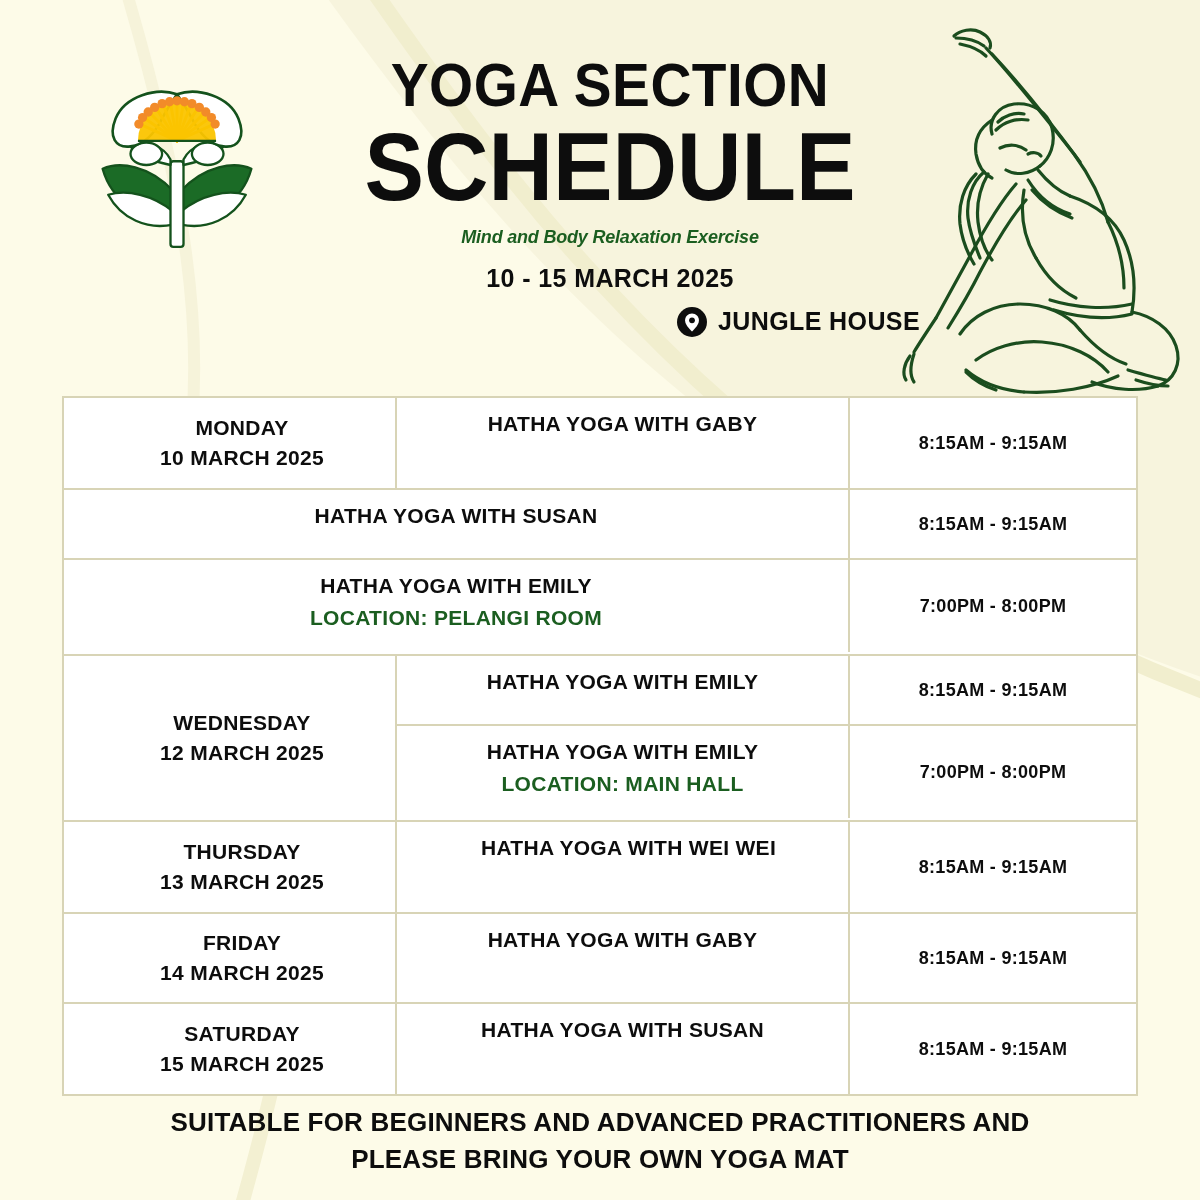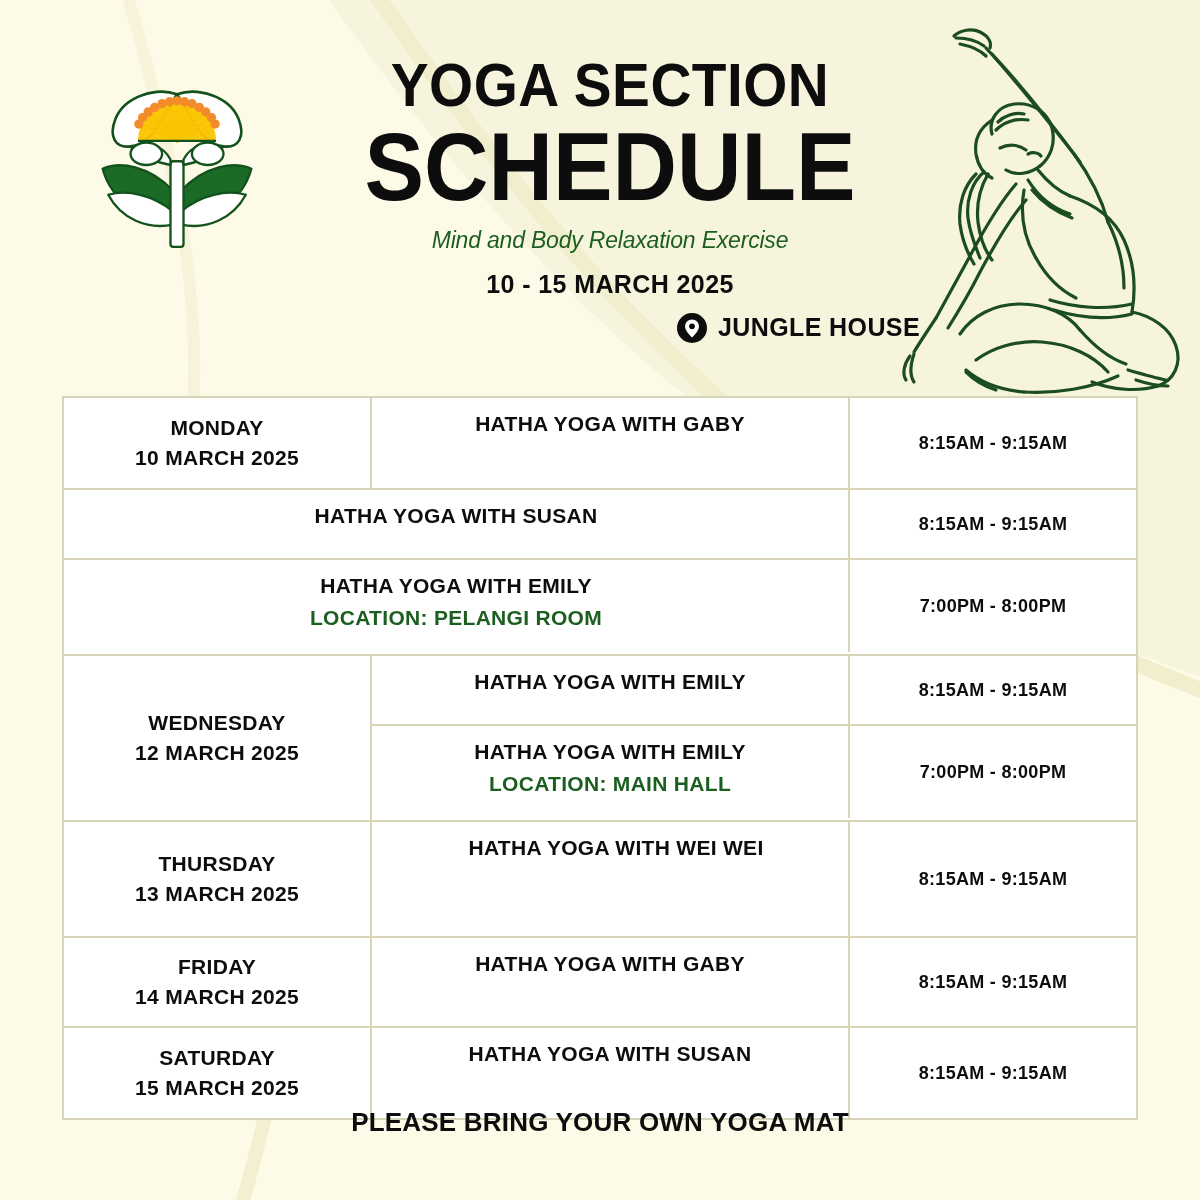--- a/index.html
+++ b/index.html
@@ -70,22 +70,22 @@
     font-size: 96px;
     line-height: 1.0;
     font-weight: 800;
     letter-spacing: 0px;
     color: #0d0d0d;
     margin-top: 4px;
     transform: scaleX(0.93);
     white-space: nowrap;
   }
   .subtitle {
-    font-size: 23px;
-    font-weight: 400;
+    font-size: 18px;
+    font-weight: 700;
     font-style: italic;
     color: #1b5e20;
     margin-top: 12px;
     letter-spacing: -0.2px;
     white-space: nowrap;
   }
   .daterange {
     font-size: 25px;
     font-weight: 800;
     color: #0d0d0d;
@@ -134,20 +134,21 @@
   .col-day {
     width: 308px;
     flex: 0 0 308px;
     box-sizing: border-box;
     border-right: 2px solid #d8d4b6;
     display: flex;
     flex-direction: column;
     justify-content: center;
     padding: 6px 8px;
     text-align: center;
+    margin-left: 25px;
   }
   .day-name, .day-date {
     font-size: 21px;
     font-weight: 800;
     color: #0d0d0d;
     letter-spacing: 0.3px;
     line-height: 1.45;
     white-space: nowrap;
   }
 
@@ -204,21 +205,21 @@
     font-weight: 800;
     color: #0d0d0d;
     letter-spacing: 0.3px;
     white-space: nowrap;
   }
 
   
   .h-monday   { height: 92px; }
   .h-tuesday  { height: 166px; }
   .h-wednesday{ height: 166px; }
-  .h-thursday { height: 116px; gap: 12px; }
+  .h-thursday { height: 92px; gap: 12px; }
   .h-friday   { height: 90px; }
   .h-saturday { height: 90px; }
 
   .sub-a-tue { height: 70px; }
   .sub-b-tue { height: 92px; }
   .sub-a-wed { height: 70px; }
   .sub-b-wed { height: 92px; }
 
   
   .footer {
@@ -485,16 +486,17 @@
           <div class="cell-time">
             <div class="time-text">8:15AM - 9:15AM</div>
           </div>
         </div>
       </div>
     </div>
 
   </div>
 
   <div class="footer">
+    <div class="footer-line">SUITABLE FOR BEGINNERS AND ADVANCED PRACTITIONERS AND</div>
     <div class="footer-line">PLEASE BRING YOUR OWN YOGA MAT</div>
   </div>
 
 </div>
 
 </body></html>

